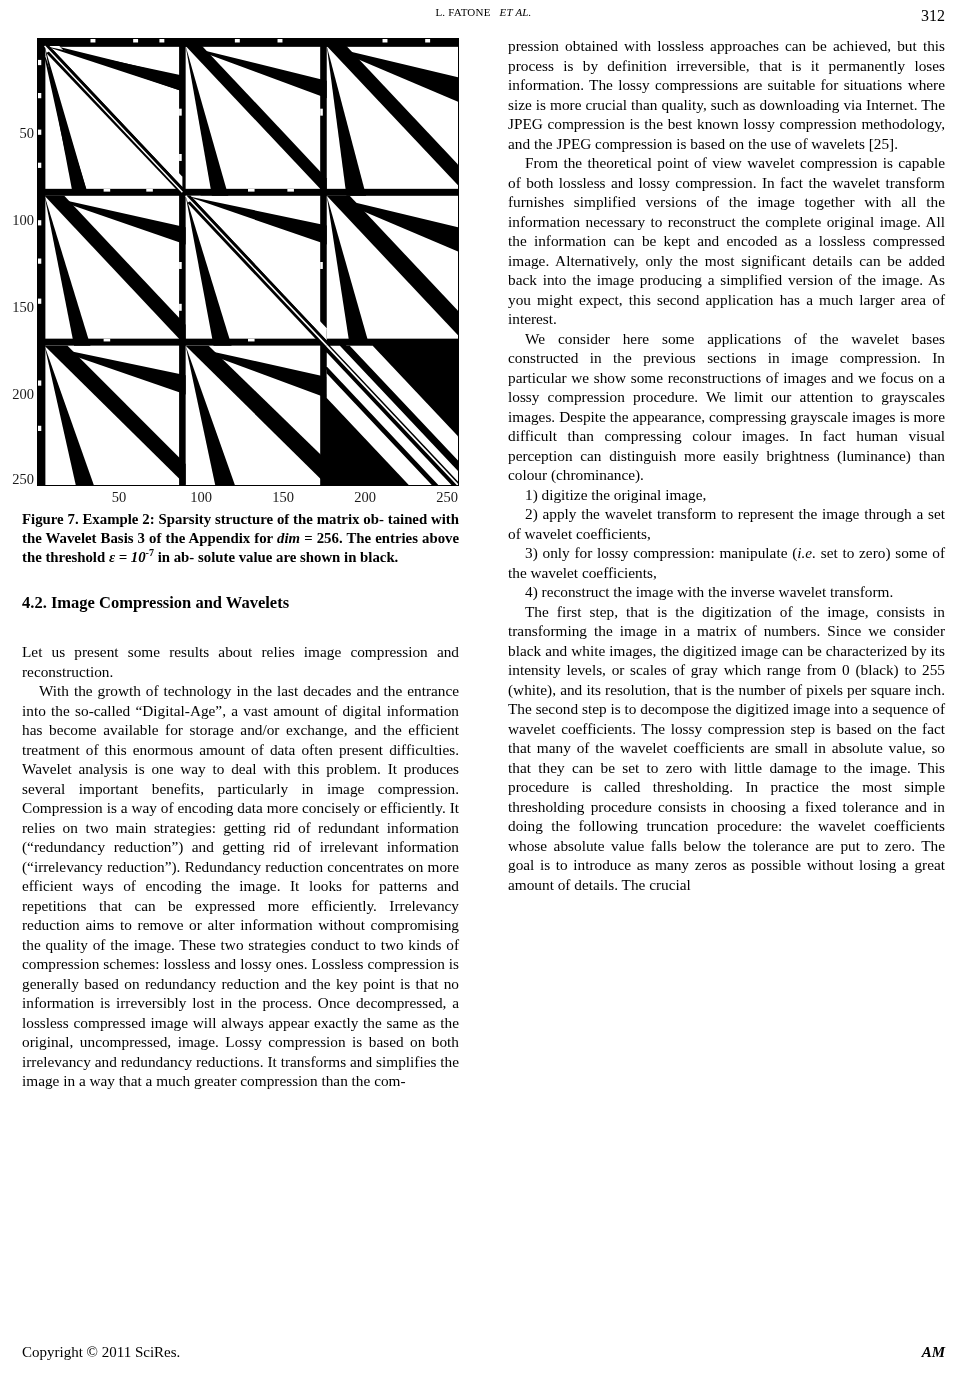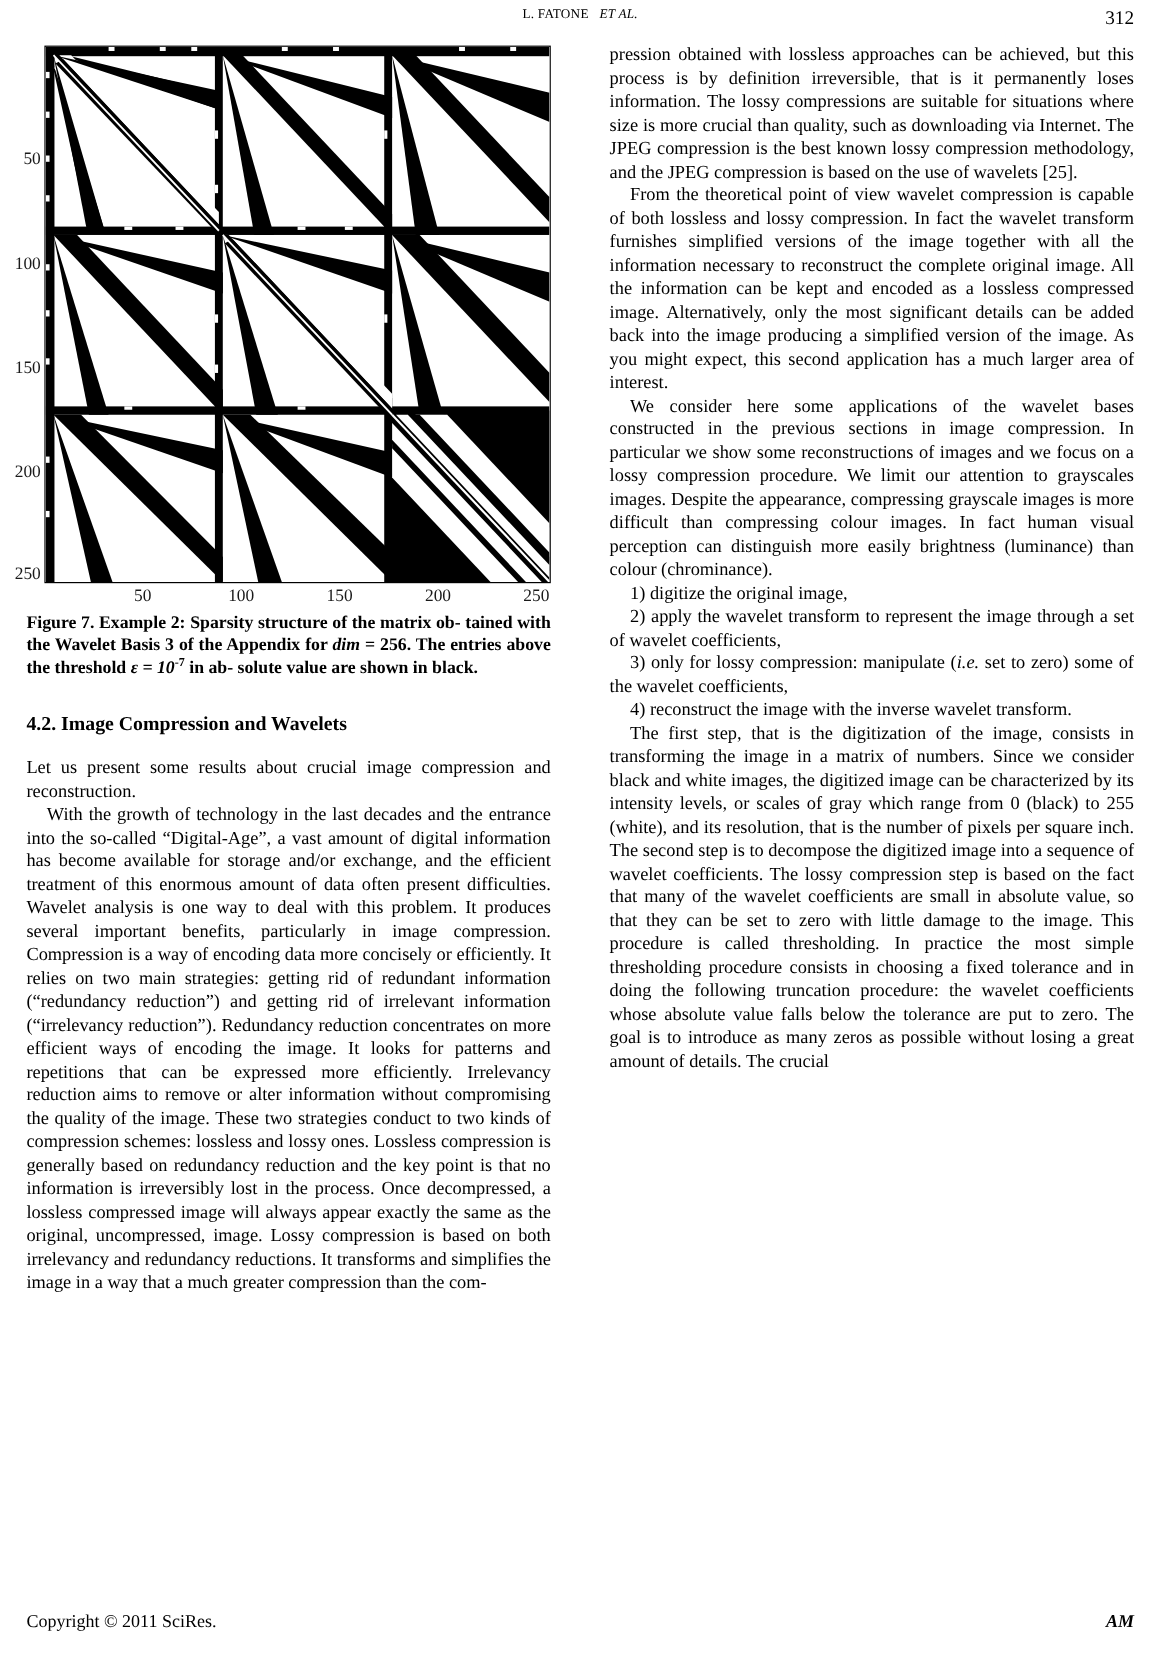--- a/index.html
+++ b/index.html
@@ -122,21 +122,21 @@
     line-height: 1.29;
     text-align: justify;
     margin-top: 4px;
   }
   .fig-caption .it { font-style: italic; }
   sup { font-size: 0.68em; vertical-align: super; line-height: 0; }
 
   h2.section-head {
     font-size: 16.5px;
     font-weight: bold;
-    margin: 26px 0 17px 0;
+    margin: 26px 0 29px 0;
     line-height: 1.2;
   }
 
   
   .footer {
     position: absolute;
     left: 22px;
     right: 22px;
     bottom: 22px;
     height: 20px;
@@ -304,21 +304,21 @@
       <span class="it">dim</span>
       <span>= 256</span><span>. The entries above the threshold</span>
       <span class="it">ε = 10</span><sup>-7</sup>
       <span>in ab-</span>
       <span>solute value are shown in black.</span>
     </div>
   </div>
 
   <h2 class="section-head">4.2. Image Compression and Wavelets</h2>
 
-  <p>Let us present some results about crucial image compression and reconstruction.</p>
+  <p>Let us present some results about relies image compression and reconstruction.</p>
   <p class="indent">With the growth of technology in the last decades and the entrance into the so-called “Digital-Age”, a vast amount of digital information has become available for storage and/or exchange, and the efficient treatment of this enormous amount of data often present difficulties. Wavelet analysis is one way to deal with this problem. It produces several important benefits, particularly in image compression. Compression is a way of encoding data more concisely or efficiently. It relies on two main strategies: getting rid of redundant information (“redundancy reduction”) and getting rid of irrelevant information (“irrelevancy reduction”). Redundancy reduction concentrates on more efficient ways of encoding the image. It looks for patterns and repetitions that can be expressed more efficiently. Irrelevancy reduction aims to remove or alter information without compromising the quality of the image. These two strategies conduct to two kinds of compression schemes: lossless and lossy ones. Lossless compression is generally based on redundancy reduction and the key point is that no information is irreversibly lost in the process. Once decompressed, a lossless compressed image will always appear exactly the same as the original, uncompressed, image. Lossy compression is based on both irrelevancy and redundancy reductions. It transforms and simplifies the image in a way that a much greater compression than the com-</p>
 </div>
 
 <div class="col col-right">
   <p>pression obtained with lossless approaches can be achieved, but this process is by definition irreversible, that is it permanently loses information. The lossy compressions are suitable for situations where size is more crucial than quality, such as downloading via Internet. The JPEG compression is the best known lossy compression methodology, and the JPEG compression is based on the use of wavelets [25].</p>
   <p class="indent">From the theoretical point of view wavelet compression is capable of both lossless and lossy compression. In fact the wavelet transform furnishes simplified versions of the image together with all the information necessary to reconstruct the complete original image. All the information can be kept and encoded as a lossless compressed image. Alternatively, only the most significant details can be added back into the image producing a simplified version of the image. As you might expect, this second application has a much larger area of interest.</p>
   <p class="indent">We consider here some applications of the wavelet bases constructed in the previous sections in image compression. In particular we show some reconstructions of images and we focus on a lossy compression procedure. We limit our attention to grayscales images. Despite the appearance, compressing grayscale images is more difficult than compressing colour images. In fact human visual perception can distinguish more easily brightness (luminance) than colour (chrominance).</p>
 
   <p class="listitem">1) digitize the original image,</p>
   <p class="listitem">2) apply the wavelet transform to represent the image through a set of wavelet coefficients,</p>

